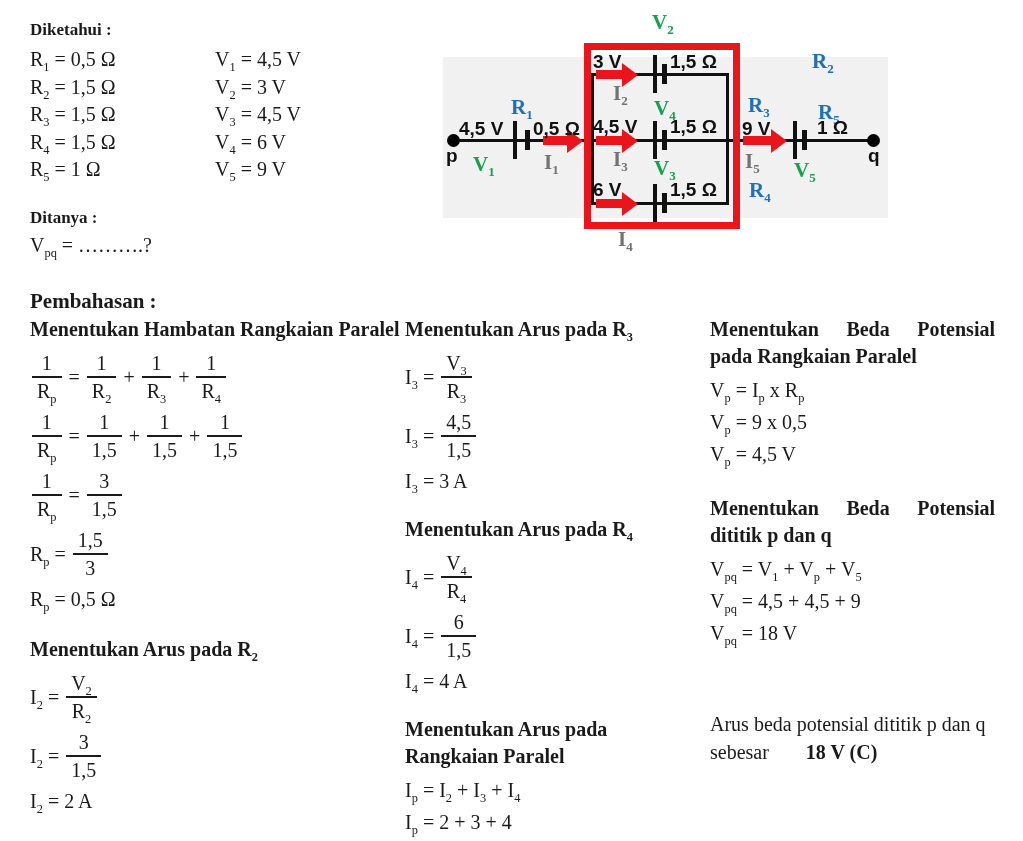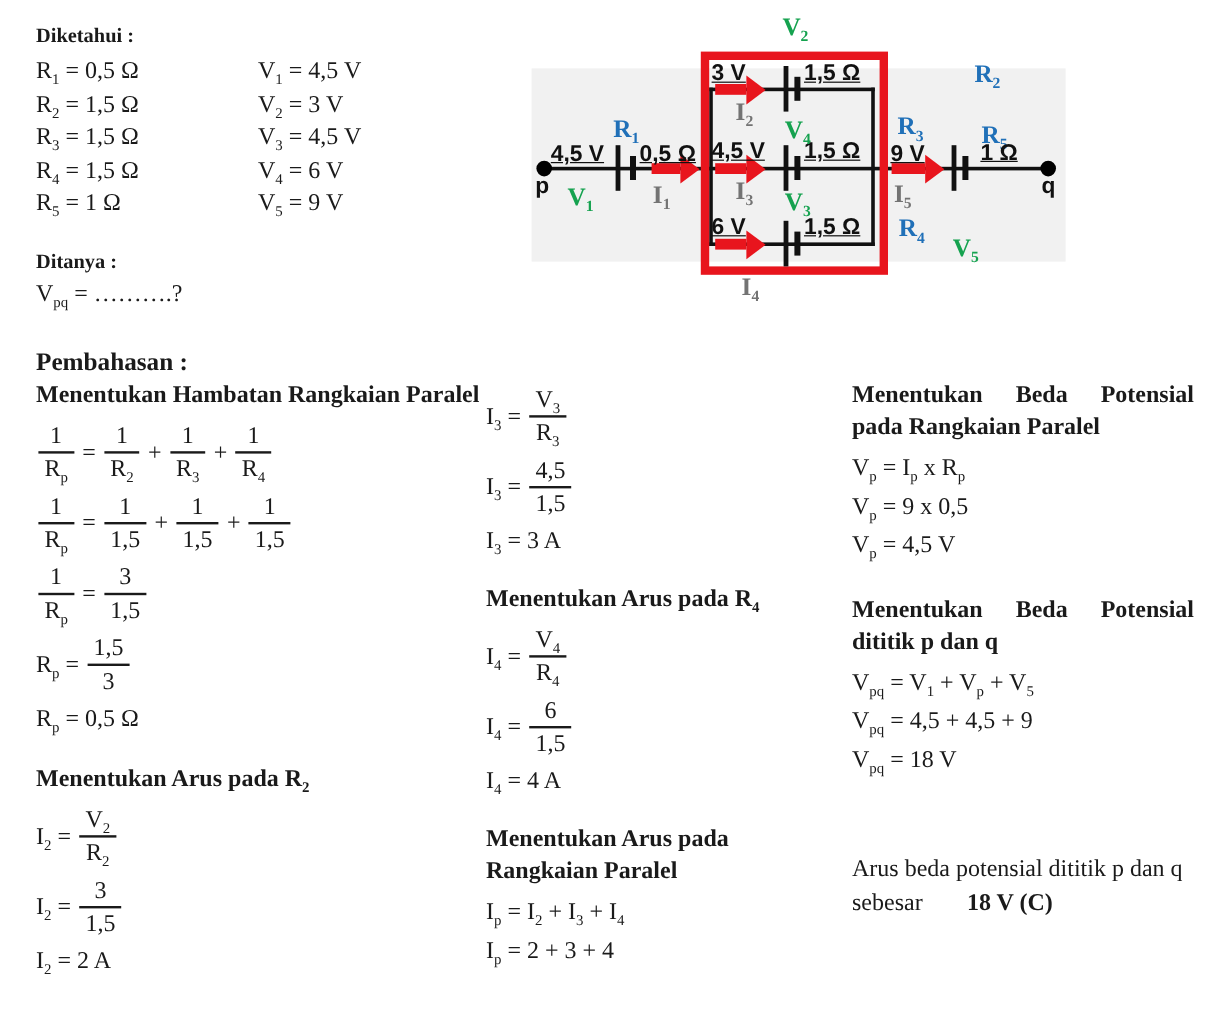--- a/index.html
+++ b/index.html
@@ -19,21 +19,21 @@
   .wire{position:absolute;background:#111;}
   .dot{position:absolute;width:13px;height:13px;border-radius:50%;background:#000;}
   .bat-t{position:absolute;width:4px;height:38px;background:#111;}
   .bat-s{position:absolute;width:5px;height:20px;background:#111;}
   .abody{position:absolute;height:9px;background:#e8151d;}
   .ahead{position:absolute;width:0;height:0;border-top:12px solid transparent;
          border-bottom:12px solid transparent;border-left:16px solid #e8151d;}
   .pbox{position:absolute;left:143px;top:31px;width:156px;height:186px;
         border:7px solid #e8151d;box-sizing:border-box;}
   .lb{position:absolute;font-family:"Liberation Sans", sans-serif;
-      font-weight:700;font-size:19px;color:#111;white-space:nowrap;text-decoration:underline;}
+      font-weight:700;font-size:19px;color:#111;white-space:nowrap;}
   .ln{position:absolute;font-weight:700;font-size:21px;white-space:nowrap;}
   .blue{color:#2070b8;} .green{color:#15a24f;} .red{color:#737373;}
   .nodelab{position:absolute;font-family:"Liberation Sans", sans-serif;
            font-weight:700;font-size:19px;color:#111;}
   
   .sol-h{position:absolute;left:30px;top:289px;font-size:21px;font-weight:700;}
   .col{position:absolute;top:316px;font-size:20px;}
   .c1{left:30px;width:385px;}
   .c2{left:405px;width:272px;}
   .c3{left:710px;width:285px;}
@@ -135,21 +135,21 @@
     <div class="ln blue" style="left:307px;top:81px;">R<sub>3</sub></div>
 
     <div class="lb" style="left:152px;top:167px;">6 V</div>
     <div class="lb" style="left:229px;top:167px;">1,5 Ω</div>
     <div class="ln blue" style="left:308px;top:166px;">R<sub>4</sub></div>
 
     <div class="lb" style="left:301px;top:106px;">9 V</div>
     <div class="ln red" style="left:304px;top:137px;">I<sub>5</sub></div>
     <div class="ln blue" style="left:377px;top:88px;">R<sub>5</sub></div>
     <div class="lb" style="left:376px;top:105px;">1 Ω</div>
-    <div class="ln green" style="left:353px;top:146px;margin-top:36px;">V<sub>5</sub></div>
+    <div class="ln green" style="left:353px;top:146px;">V<sub>5</sub></div>
   </div>
 
   <div class="sol-h">Pembahasan :</div>
 
   <div class="col c1">
     <div class="sec-h nowrap">Menentukan Hambatan Rangkaian Paralel</div>
     <div class="eq">
         <span class="frac">
           <span class="fn">1</span>
           <span class="fd">R<sub>p</sub></span>
@@ -226,20 +226,21 @@
           <span class="fn">3</span>
           <span class="fd">1,5</span>
         </span>
       </div>
     <div class="eq">
         <span class="tok">I<sub>2</sub> = 2 A</span>
       </div>
   </div>
 
   <div class="col c2">
+    <div class="sec-h nowrap">Menentukan Arus pada R<sub>3</sub></div>
     <div class="eq">
         <span class="tok">I<sub>3</sub> = </span>
         <span class="frac">
           <span class="fn">V<sub>3</sub></span>
           <span class="fd">R<sub>3</sub></span>
         </span>
       </div>
     <div class="eq">
         <span class="tok">I<sub>3</sub> = </span>
         <span class="frac">

